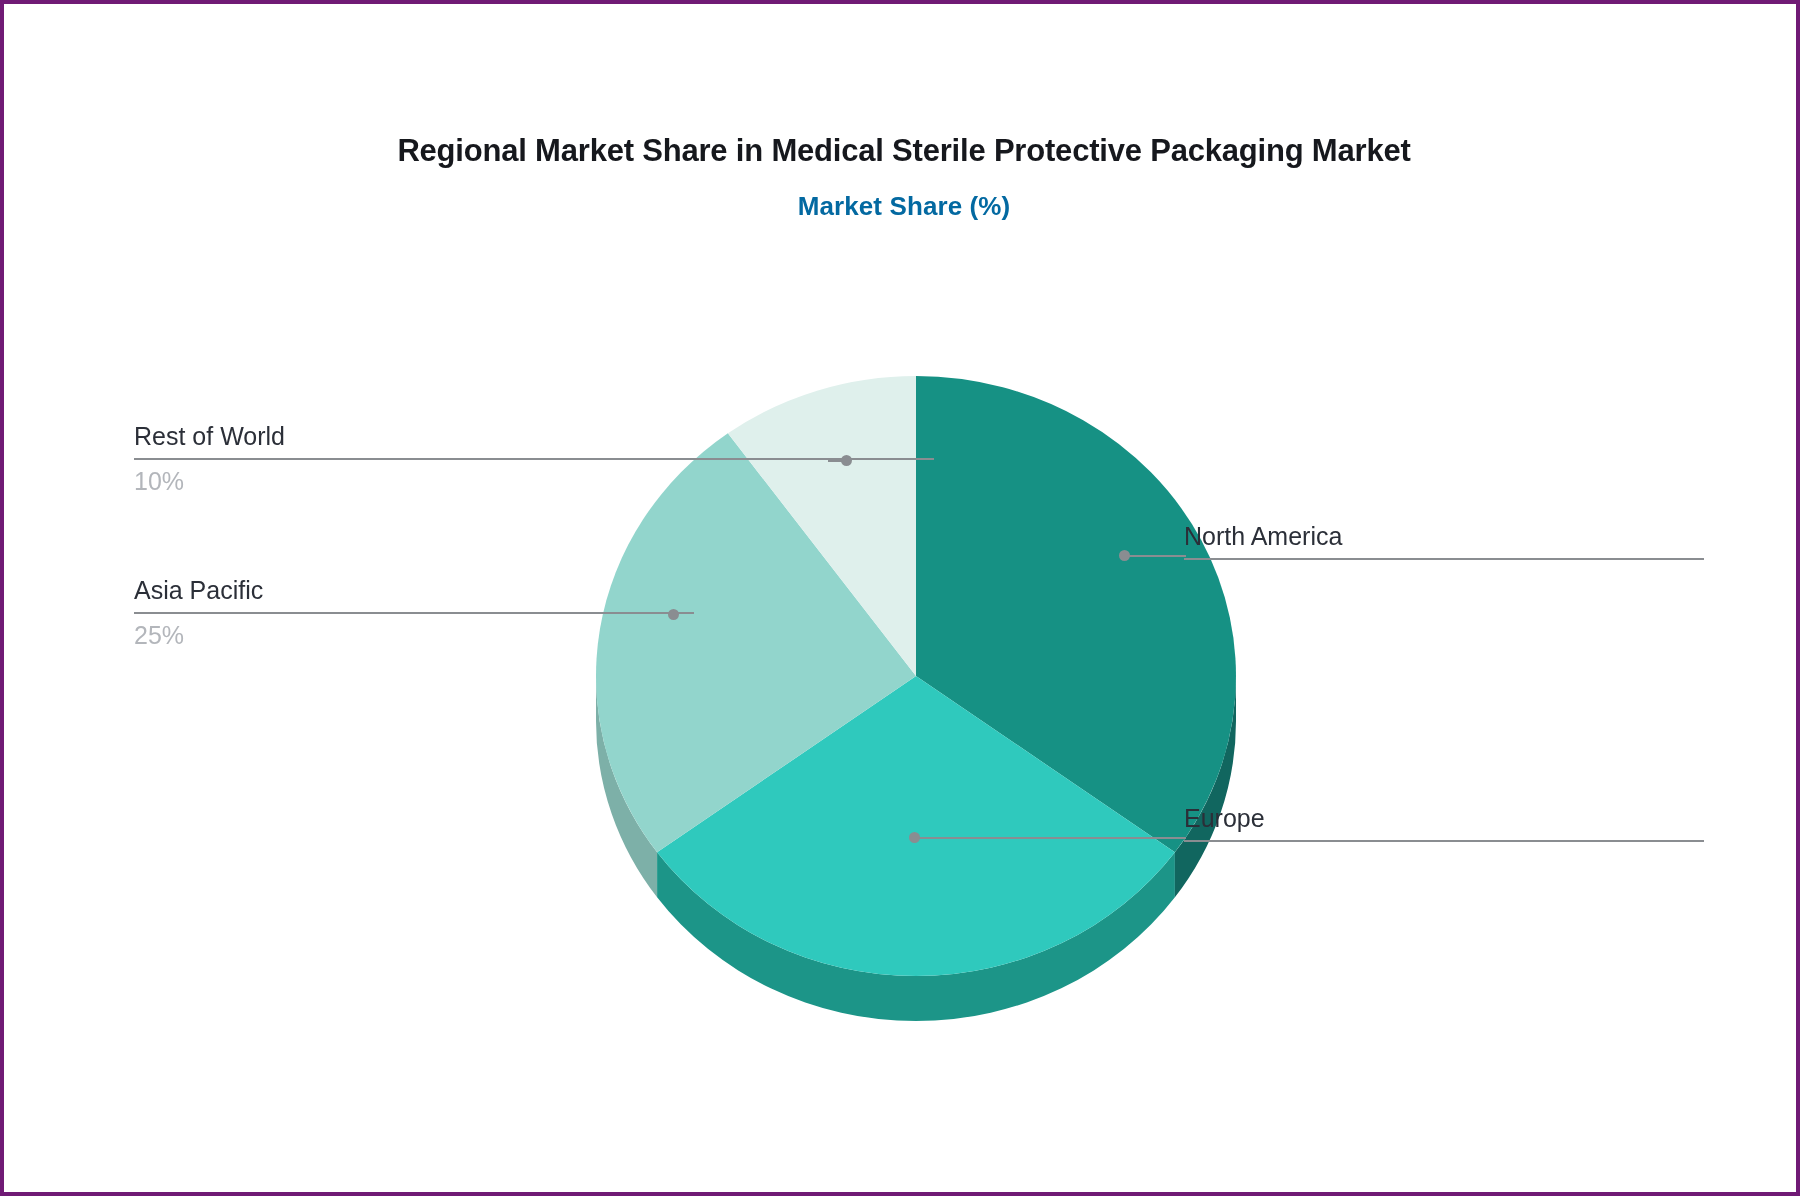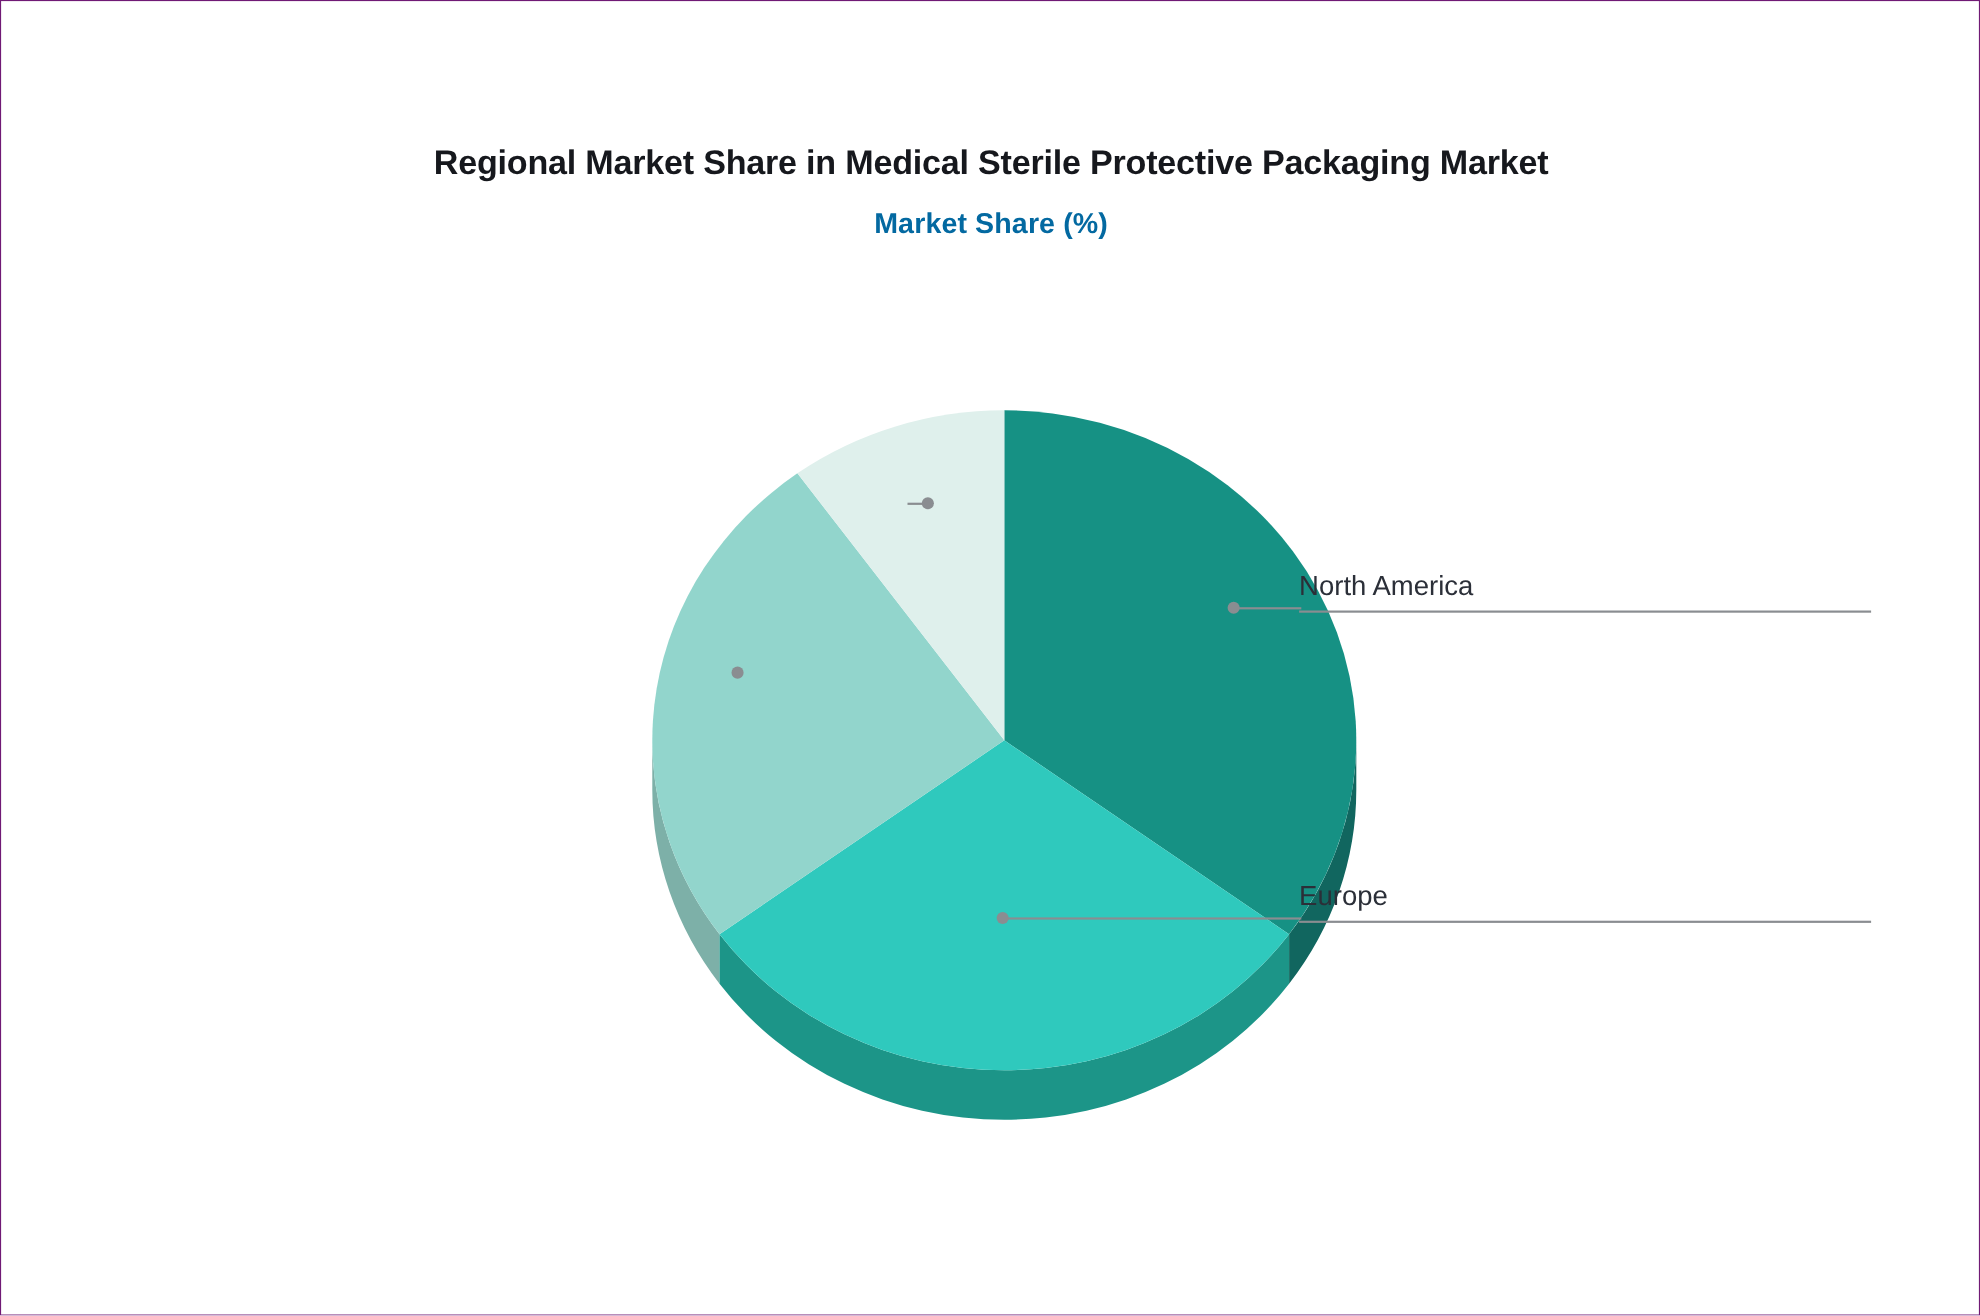--- a/index.html
+++ b/index.html
@@ -11,21 +11,21 @@
     font-family: "Liberation Sans", sans-serif;
     -webkit-font-smoothing: antialiased;
   }
   #canvas {
     position: relative;
     width: 1800px;
     height: 1196px;
     background: #ffffff;
     overflow: hidden;
     box-sizing: border-box;
-    border: 1px solid #701a75;
+    border: 4px solid #701a75;
   }
 
   
   #title-block {
     position: absolute;
     top: 128px;
     left: 0;
     width: 1800px;
     text-align: center;
   }
@@ -147,23 +147,33 @@
 
         <path fill="#2fc9bd" d="M 352 322 L 610.9 498.3 A 320 300 0 0 1 93.1 498.3 Z"></path>
 
         <path fill="#92d5cc" d="M 352 322 L 93.1 498.3 A 320 300 0 0 1 163.9 79.3 Z"></path>
 
         <path fill="#dff0ec" d="M 352 322 L 163.9 79.3 A 320 300 0 0 1 352.0 22.0 Z"></path>
       </g>
     </svg>
   </div>
 
+  <div class="callout left" id="callout-rest-of-world">
+    <div class="cl-name">Rest of World</div>
+    <div class="cl-rule"></div>
+    <div class="cl-value">10%</div>
+  </div>
   <div class="leader" style="left:824px; top:456px; width:20px;"></div>
   <div class="leader-dot" style="left:837px; top:451px;"></div>
 
+  <div class="callout left" id="callout-asia-pacific">
+    <div class="cl-name">Asia Pacific</div>
+    <div class="cl-rule"></div>
+    <div class="cl-value">25%</div>
+  </div>
   <div class="leader" style="left:688px; top:610px; width:-0px;"></div>
   <div class="leader-dot" style="left:664px; top:605px;"></div>
 
   <div class="callout right" id="callout-north-america">
     <div class="cl-name">North America</div>
     <div class="cl-rule"></div>
   </div>
   <div class="leader" style="left:1120px; top:551px; width:62px;"></div>
   <div class="leader-dot" style="left:1115px; top:546px;"></div>
 

